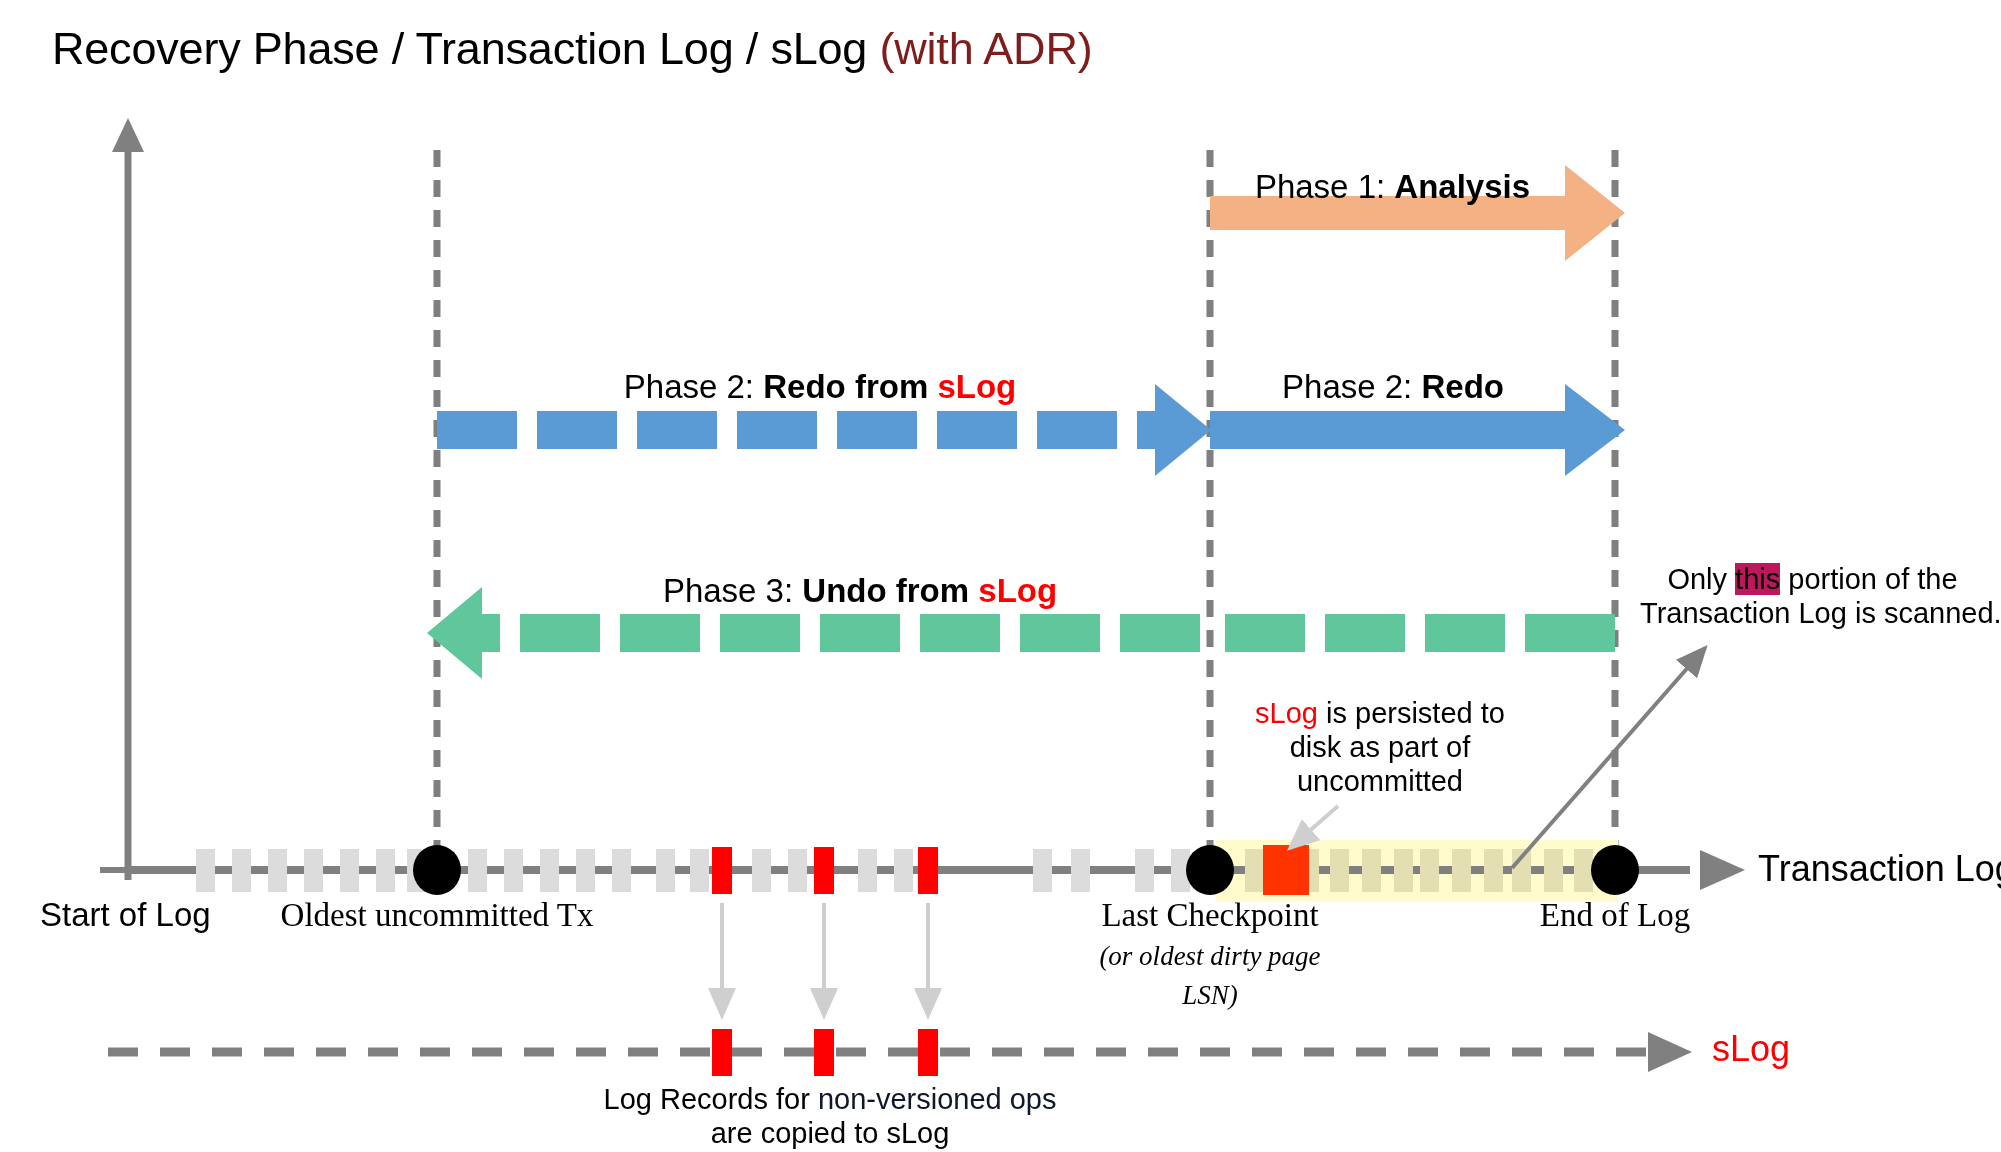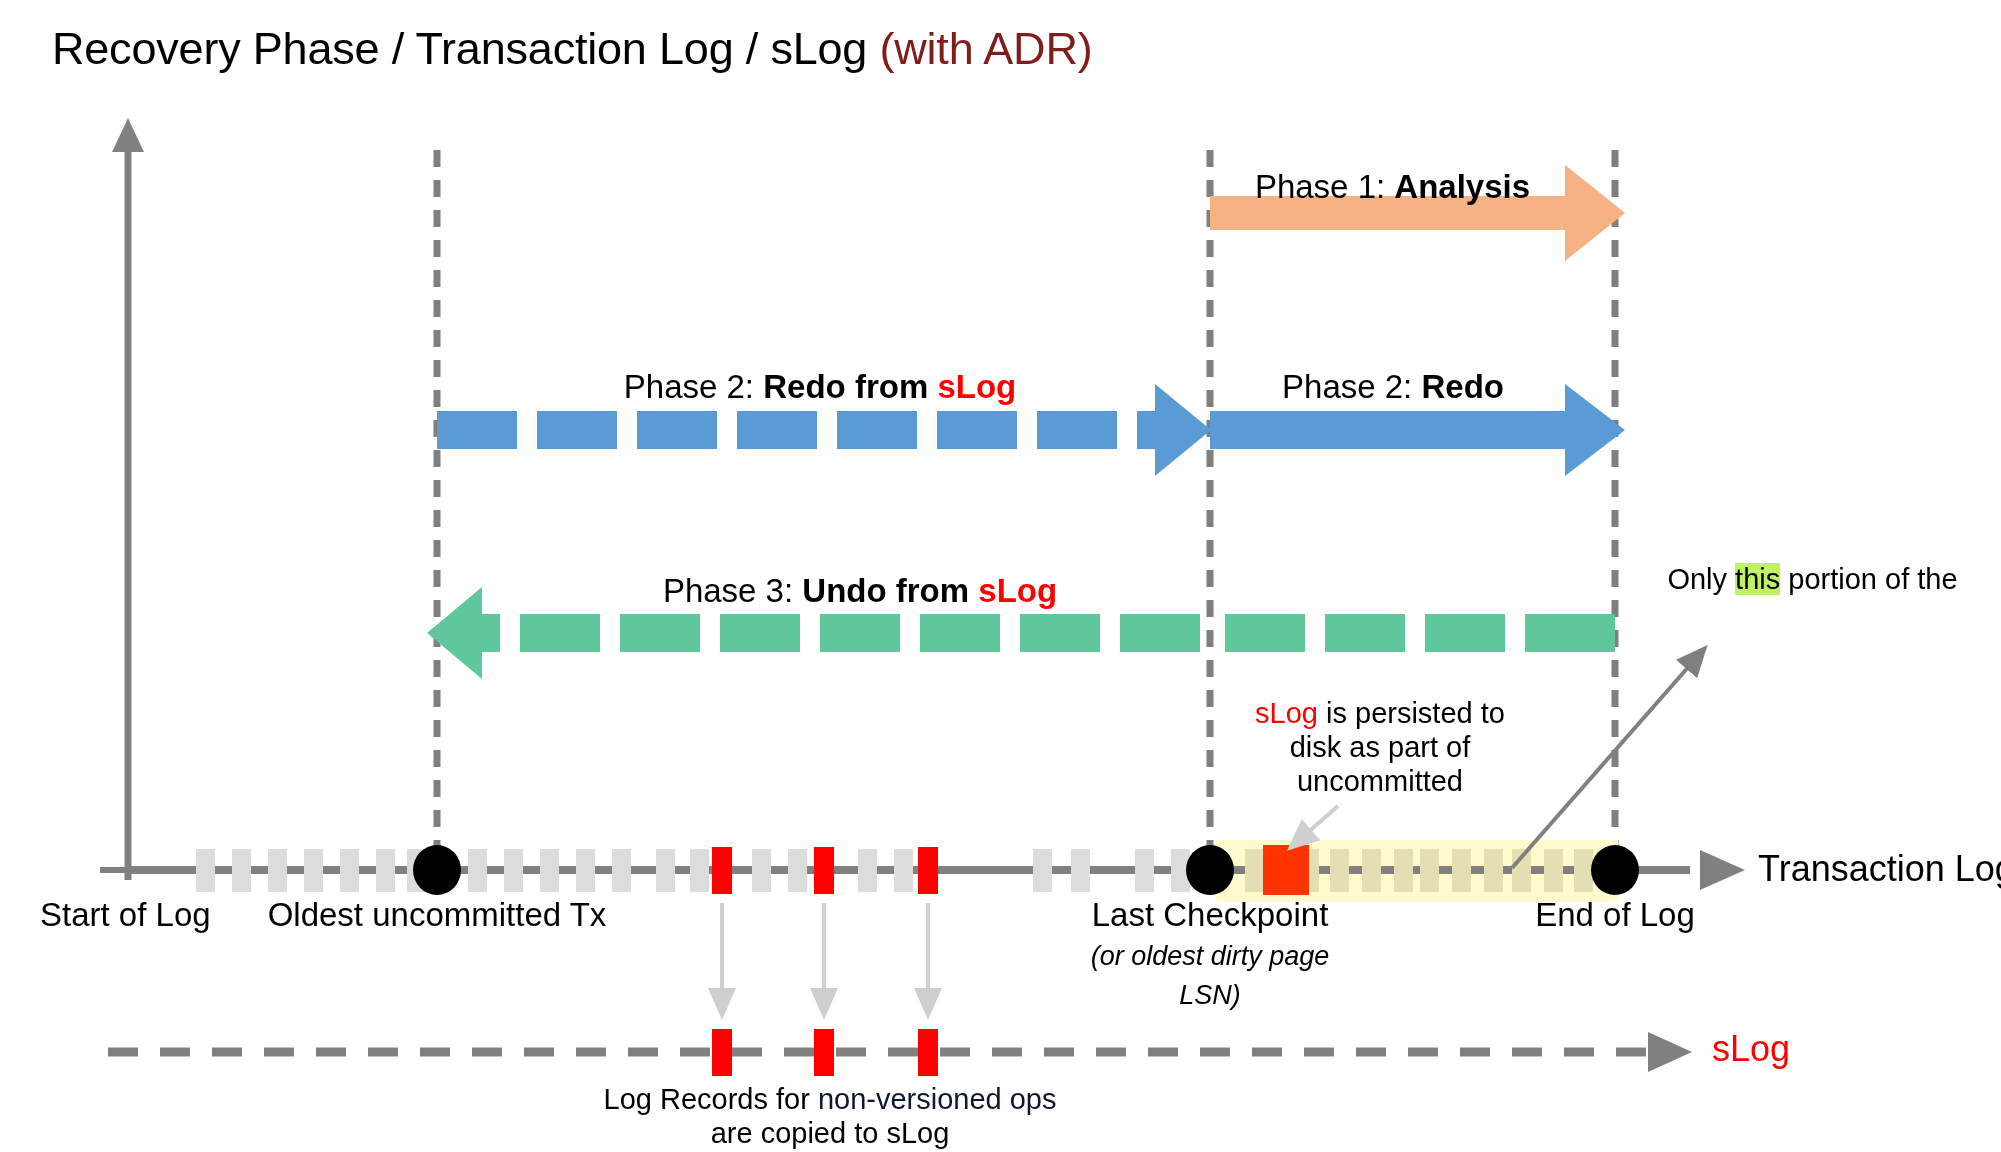--- a/index.html
+++ b/index.html
@@ -45,37 +45,38 @@
     color: #000000;
     text-align: center;
   }
   .phase-label b { font-weight: bold; }
   .phase-label .slog { color: #FF0000; font-weight: bold; }
 
   .axis-label {
     font-size: 33px;
     color: #000000;
     text-align: center;
+    font-family: Liberation Serif, serif;
   }
   .axis-label-left {
     font-size: 33px;
     color: #000000;
     text-align: left;
   }
   .sub-italic {
     font-style: italic;
     font-size: 27px;
   }
   .note {
     font-size: 29px;
     text-align: center;
     color: #000000;
   }
   .note .slog { color: #FF0000; }
-  .note .hl { background: #bef264; }
+  .note .hl { background: #be185d; }
   .note .nv  { color: #0f172a; }
   .slog-axis-label {
     font-size: 36px;
     color: #FF0000;
   }
   .tl-axis-label {
     font-size: 36px;
     color: #000000;
   }
 </style>
@@ -236,21 +237,21 @@
   <div class="txt phase-label" style="left:1225px; top:168px; width:335px;"><span>Phase 1: </span><b>Analysis</b></div>
 
   <div class="txt phase-label" style="left:560px; top:368px; width:520px;"><span>Phase 2: </span><b>Redo from </b><span class="slog">sLog</span></div>
 
   <div class="txt phase-label" style="left:1228px; top:368px; width:330px;"><span>Phase 2: </span><b>Redo</b></div>
 
   <div class="txt phase-label" style="left:600px; top:572px; width:520px;"><span>Phase 3: </span><b>Undo from </b><span class="slog">sLog</span></div>
 
   <div class="txt note" style="left:1235px; top:696px; width:290px;"><span class="slog">sLog</span><span> is persisted to</span><br><span>disk as part of</span><br><span>uncommitted</span></div>
 
-  <div class="txt note" style="left:1640px; top:562px; width:345px;"><span>Only </span><span class="hl">this</span><span> portion of the</span><br></div>
+  <div class="txt note" style="left:1640px; top:562px; width:345px;"><span>Only </span><span class="hl">this</span><span> portion of the</span><br><span>Transaction Log is scanned.</span></div>
 
   <div class="txt tl-axis-label" style="left:1758px; top:848px;">Transaction Log</div>
 
   <div class="txt slog-axis-label" style="left:1712px; top:1028px;">sLog</div>
 
   <div class="txt axis-label-left" style="left:40px; top:896px;">Start of Log</div>
 
   <div class="txt axis-label" style="left:237px; top:896px; width:400px;"><span>Oldest uncommitted Tx</span><br></div>
 
   <div class="txt axis-label" style="left:1480px; top:896px; width:270px;">End of Log</div>

